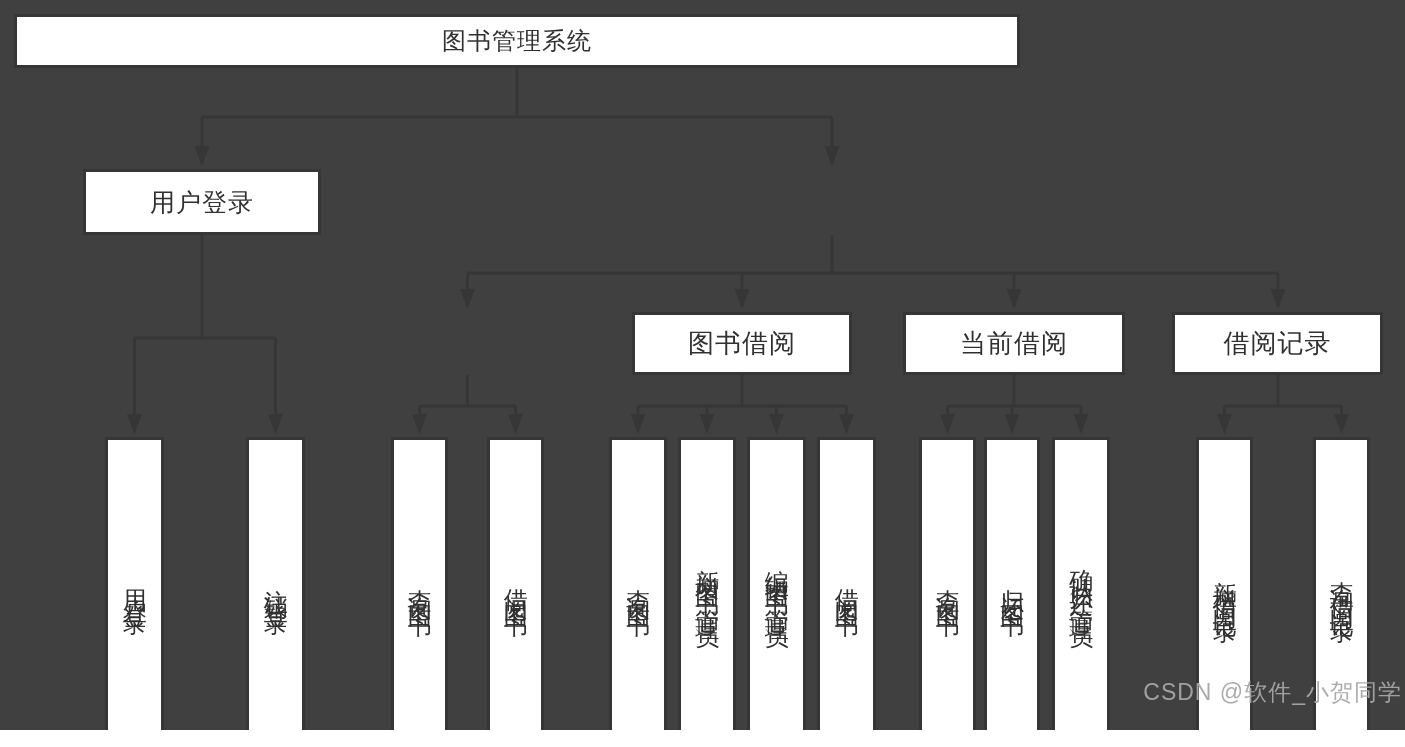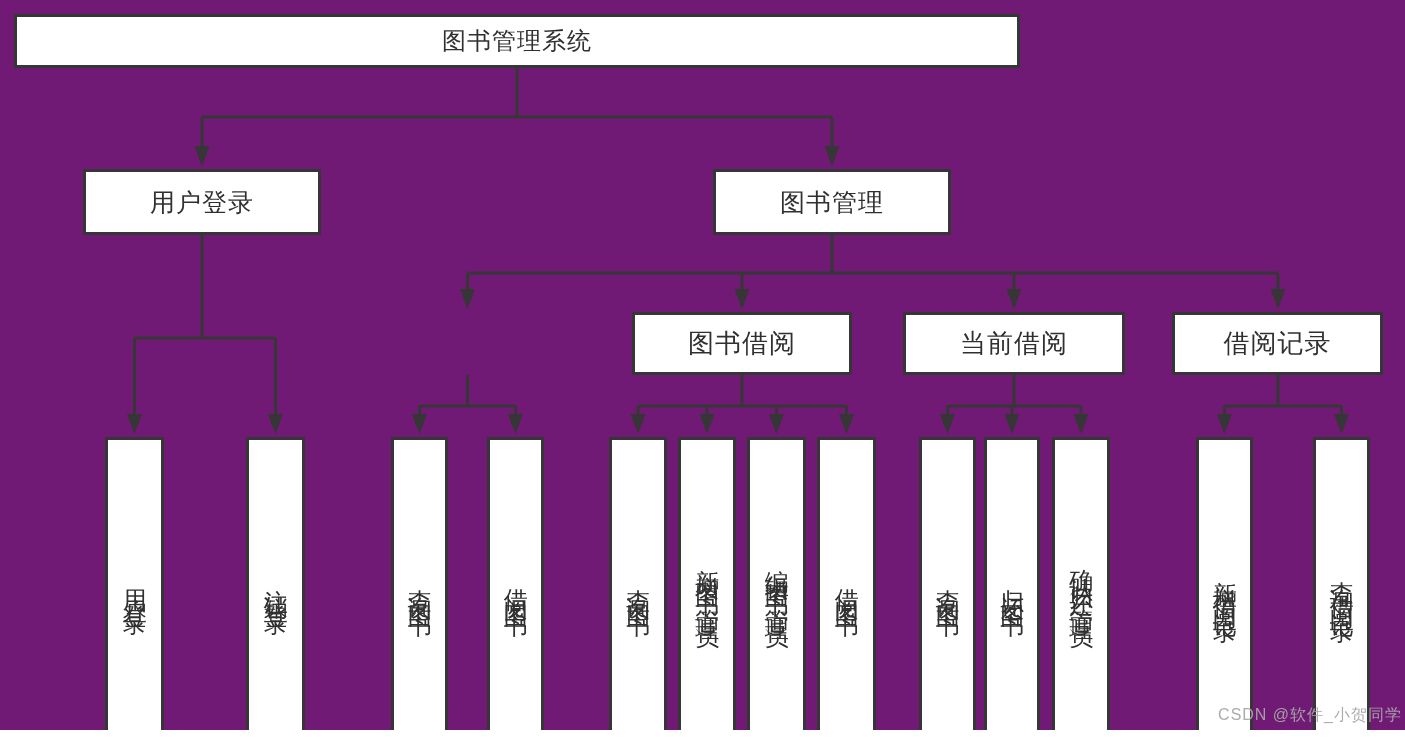--- a/index.html
+++ b/index.html
@@ -1,20 +1,20 @@
 <!DOCTYPE html>
 <html><head>
 <meta charset="utf-8">
 <style>
   html, body { margin: 0; padding: 0; background: #ffffff; }
   .stage {
     position: relative;
     width: 1405px;
     height: 730px;
-    background: #701a75;
+    background: #404040;
     font-family: "Liberation Sans", "DejaVu Sans", sans-serif;
     overflow: hidden;
   }
   .wires {
     position: absolute;
     left: 0; top: 0;
     width: 1405px; height: 747px;
   }
   .box {
     position: absolute;
@@ -37,22 +37,22 @@
     line-height: 1.1;
     white-space: nowrap;
   }
   .root-f  { font-size: 24px; }
   .lv2-f   { font-size: 25px; }
   .lv3-f   { font-size: 26px; }
   .leaf-f  { font-size: 24px; }
   .watermark {
     position: absolute;
     right: 3px;
-    bottom: 4px;
-    font-size: 16px;
+    bottom: 22px;
+    font-size: 23px;
     letter-spacing: 1px;
     color: rgba(166, 166, 166, 0.95);
     white-space: nowrap;
     z-index: 5;
   }
 </style>
 </head>
 <body>
 
 <div class="stage">
@@ -107,23 +107,20 @@
     </g>
   </svg>
 
   <div class="box h root-f" style="left:14px; top:14px; width:1006px; height:54px;">
     <span class="lbl">图书管理系统</span>
   </div>
 
   <div class="box h lv2-f" style="left:83px; top:169px; width:238px; height:66px;">
     <span class="lbl">用户登录</span>
   </div>
-  <div class="box h lv2-f" style="left:713px; top:169px; width:238px; height:66px;">
-    <span class="lbl">图书管理</span>
-  </div>
 
   <div class="box h lv3-f" style="left:632px; top:312px; width:220px; height:63px;">
     <span class="lbl">图书借阅</span>
   </div>
   <div class="box h lv3-f" style="left:903px; top:312px; width:222px; height:63px;">
     <span class="lbl">当前借阅</span>
   </div>
   <div class="box h lv3-f" style="left:1172px; top:312px; width:211px; height:63px;">
     <span class="lbl">借阅记录</span>
   </div>

